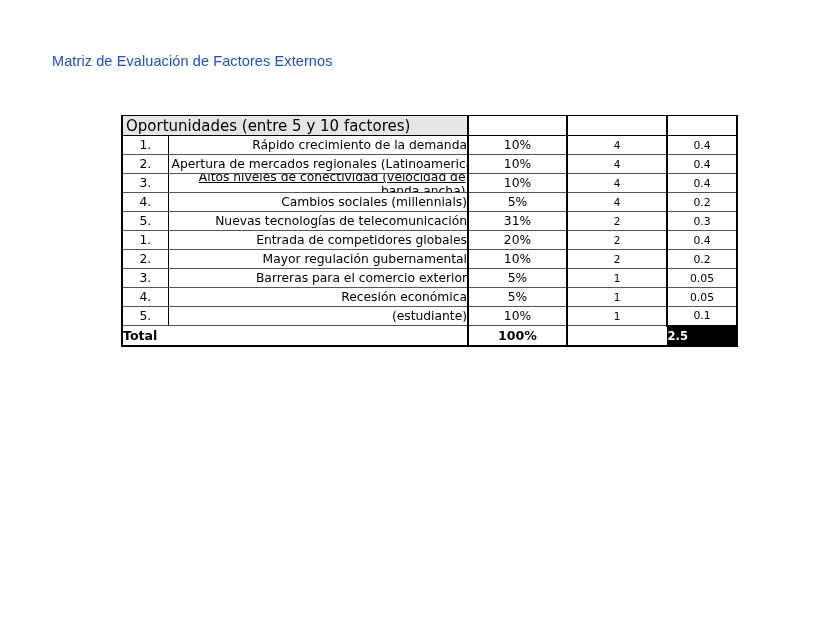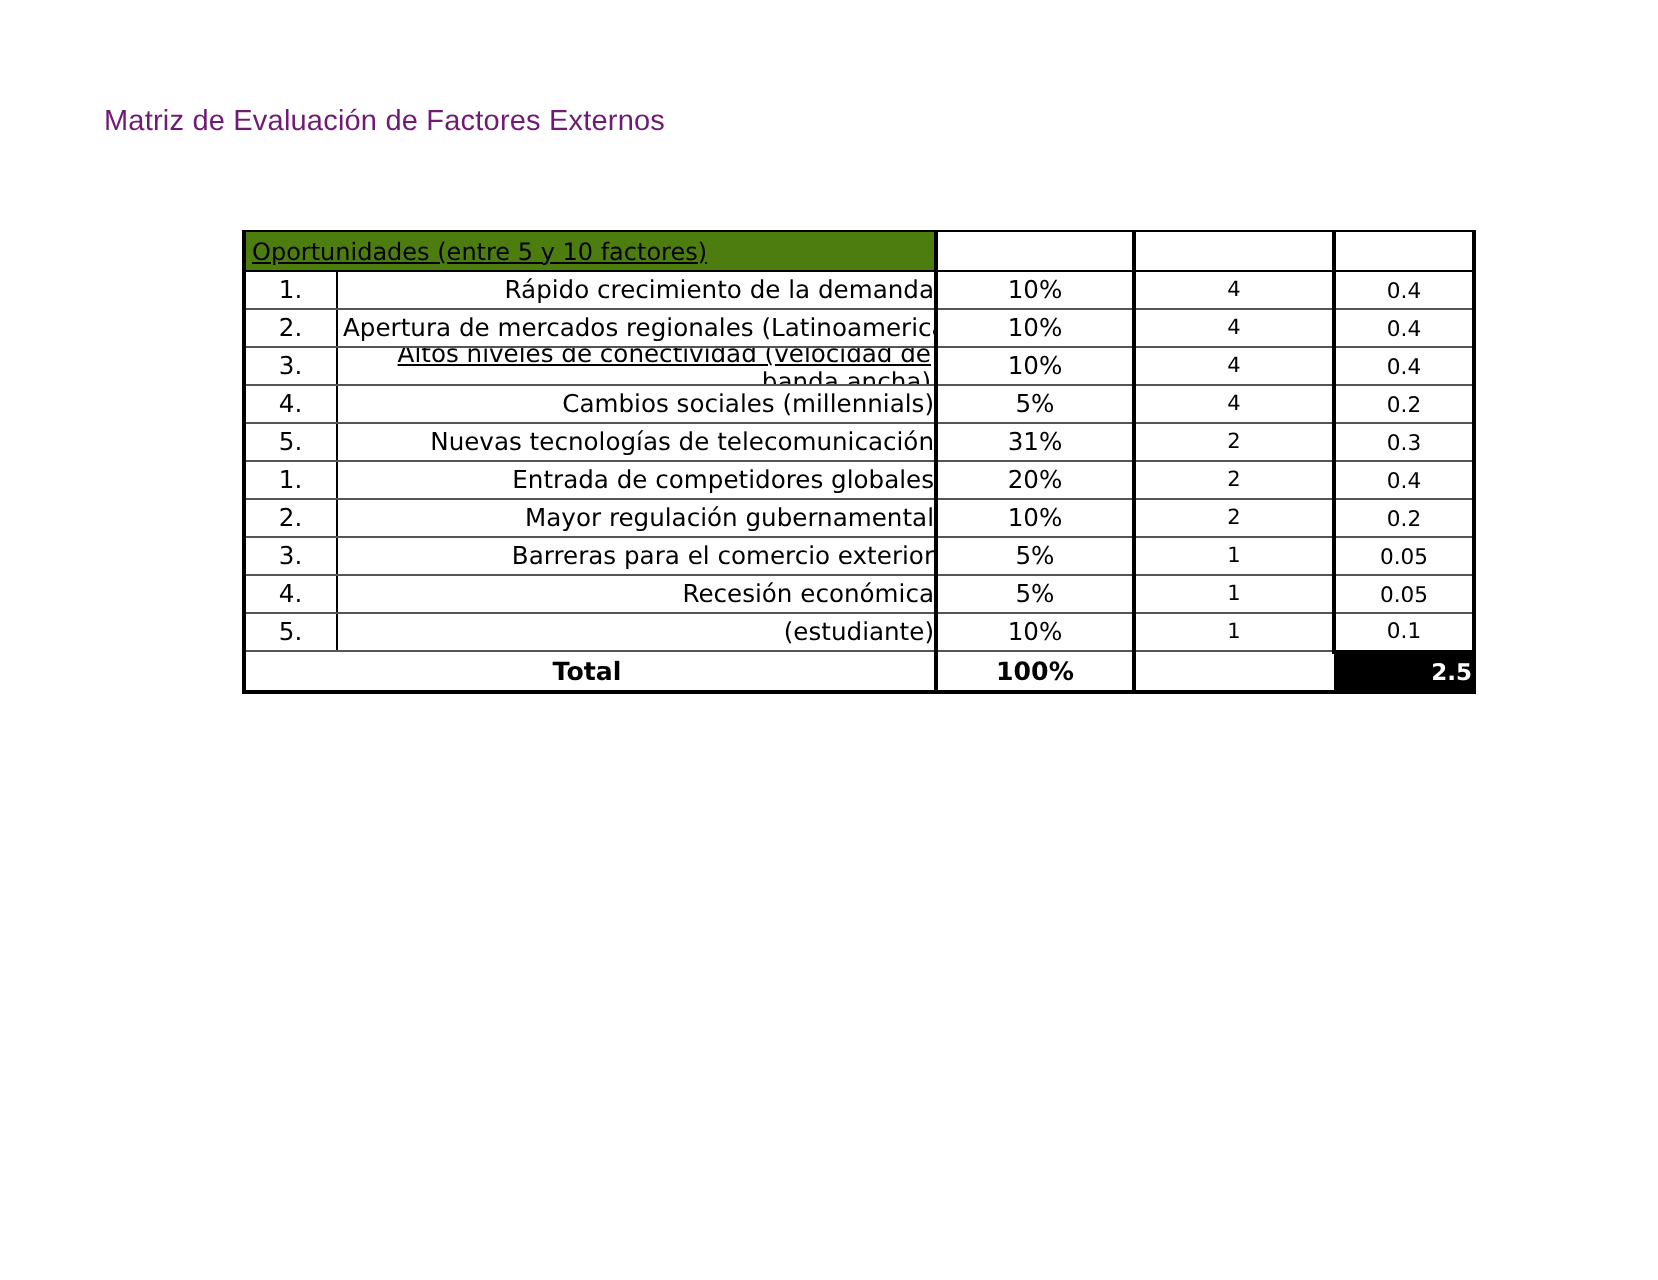--- a/index.html
+++ b/index.html
@@ -16,21 +16,21 @@
     color: #000000;
   }
 
   #page-title {
     position: absolute;
     left: 52px;
     top: 52px;
     font-family: "Liberation Sans", sans-serif;
     font-size: 14.5px;
     line-height: 18px;
-    color: #701a75;
+    color: #1d4ed8;
     white-space: nowrap;
     letter-spacing: 0.1px;
   }
 
   
   #matrix-wrap {
     position: absolute;
     left: 121px;
     top: 115px;
     width: 615px;
@@ -85,31 +85,30 @@
     margin-top: -4px;
     line-height: 13px;
     white-space: nowrap;
     text-align: center;
   }
   .stack2 span { display: block; }
 
   
   tr.section-row { height: 20px; }
   tr.section-row td.sec-label {
-    background: #4d7c0f;
+    background: #e5e5e5;
     color: #000;
     text-align: left;
     padding-left: 3px;
-    font-size: 12px;
+    font-size: 15px;
     border-left: 2px solid #000;
     border-top: 1px solid #000;
     border-bottom: 1px solid #000;
     border-right: 2px solid #000;
     white-space: nowrap;
-    text-decoration: underline;
   }
   tr.section-row td.sec-blank {
     background: #ffffff;
     border-top: 1px solid #000;
     border-bottom: 1px solid #000;
   }
   tr.section-row td.sec-blank.br { border-right: 2px solid #000; }
   tr.section-row td.sec-blank.bm { border-right: 2px solid #000; }
 
   
@@ -159,21 +158,21 @@
   tr.data-row td.val {
     text-align: center;
     border-bottom: 1px solid #555;
     border-right: 2px solid #000;
     font-size: 10.8px;
   }
 
   
   tr.total-row { height: 20px; }
   tr.total-row td.total-label {
-    text-align: center;
+    text-align: left;
     padding-right: 3px;
     font-weight: bold;
     font-size: 12.6px;
     border-left: 2px solid #000;
     border-top: 1px solid #000;
     border-bottom: 2px solid #000;
     border-right: 2px solid #000;
   }
   tr.total-row td.total-imp {
     text-align: center;
@@ -183,21 +182,21 @@
     border-bottom: 2px solid #000;
     border-right: 2px solid #000;
   }
   tr.total-row td.total-blank {
     border-top: 1px solid #000;
     border-bottom: 2px solid #000;
     border-right: 1px solid #000;
     background: #fff;
   }
   tr.total-row td.total-val {
-    text-align: right;
+    text-align: left;
     font-weight: bold;
     font-size: 11.5px;
     background: #000000;
     color: #ffffff;
     border-top: 2px solid #000;
     border-bottom: 2px solid #000;
     border-right: 2px solid #000;
   }
 </style>
 </head>

